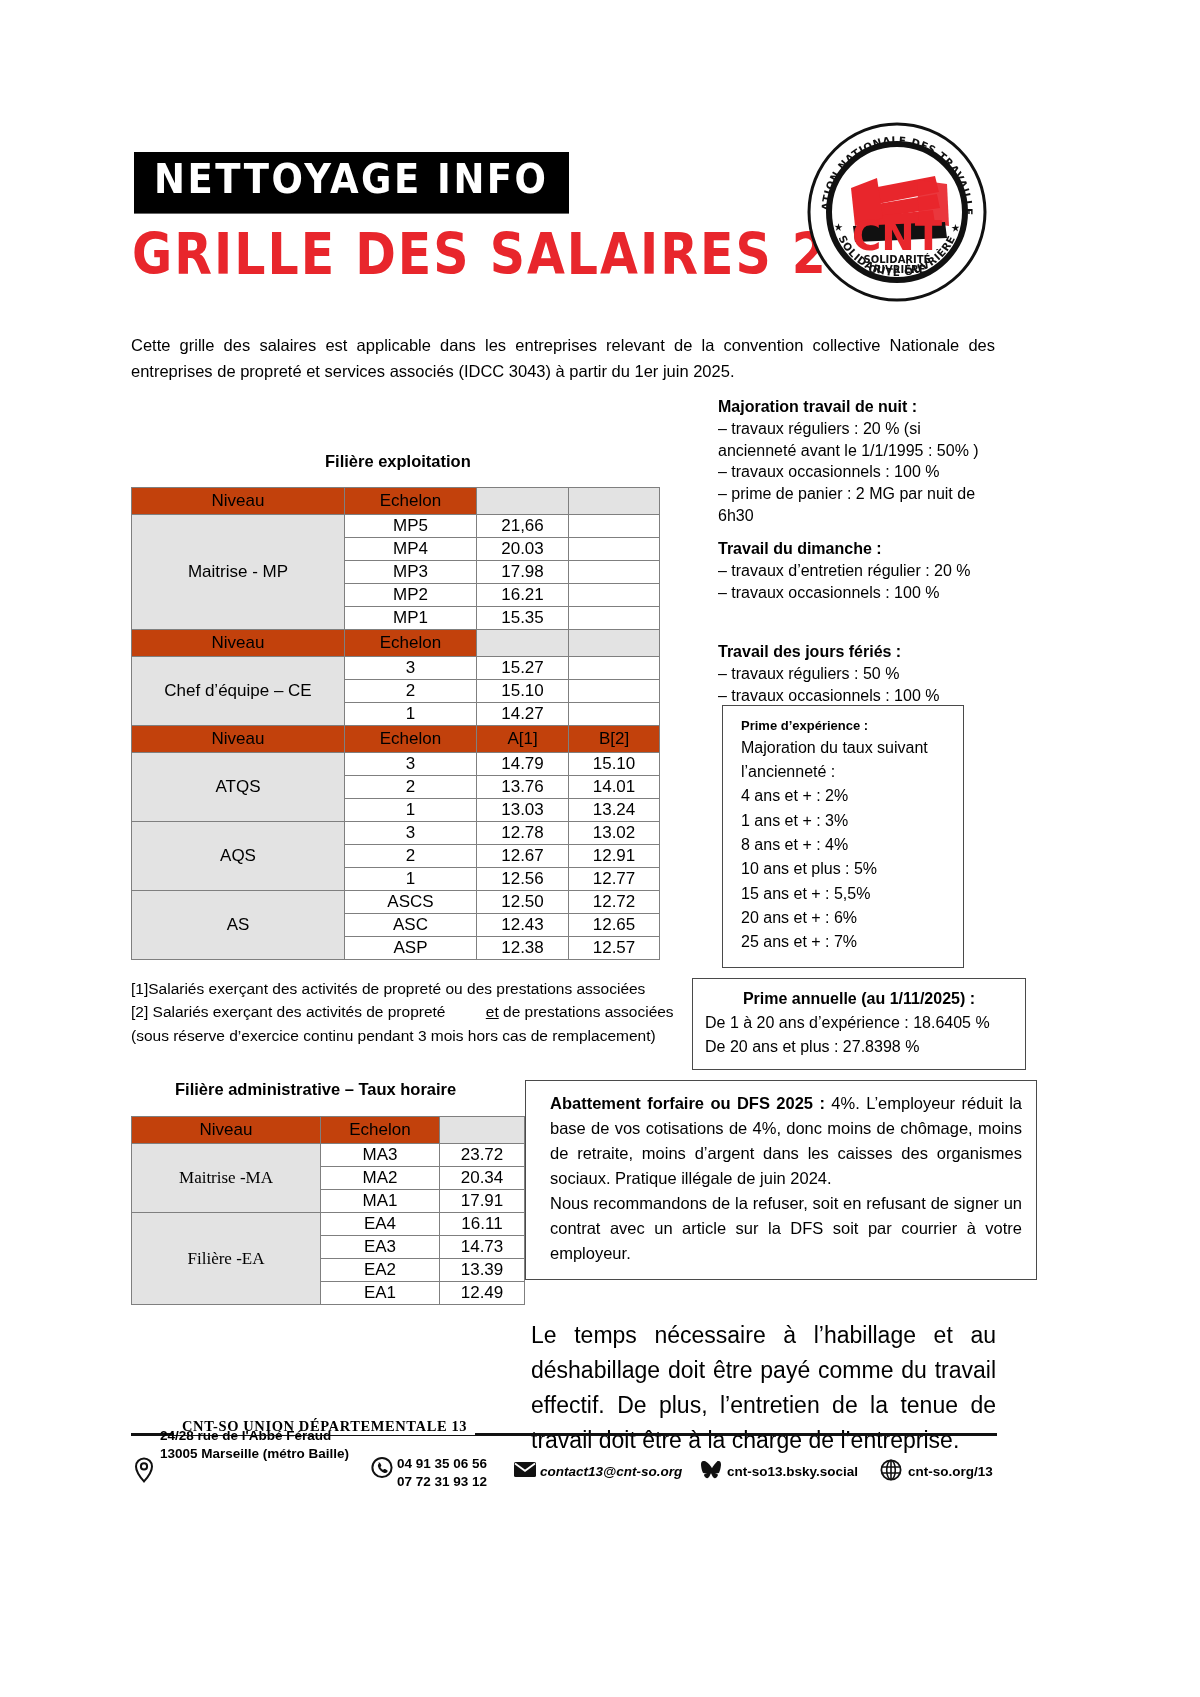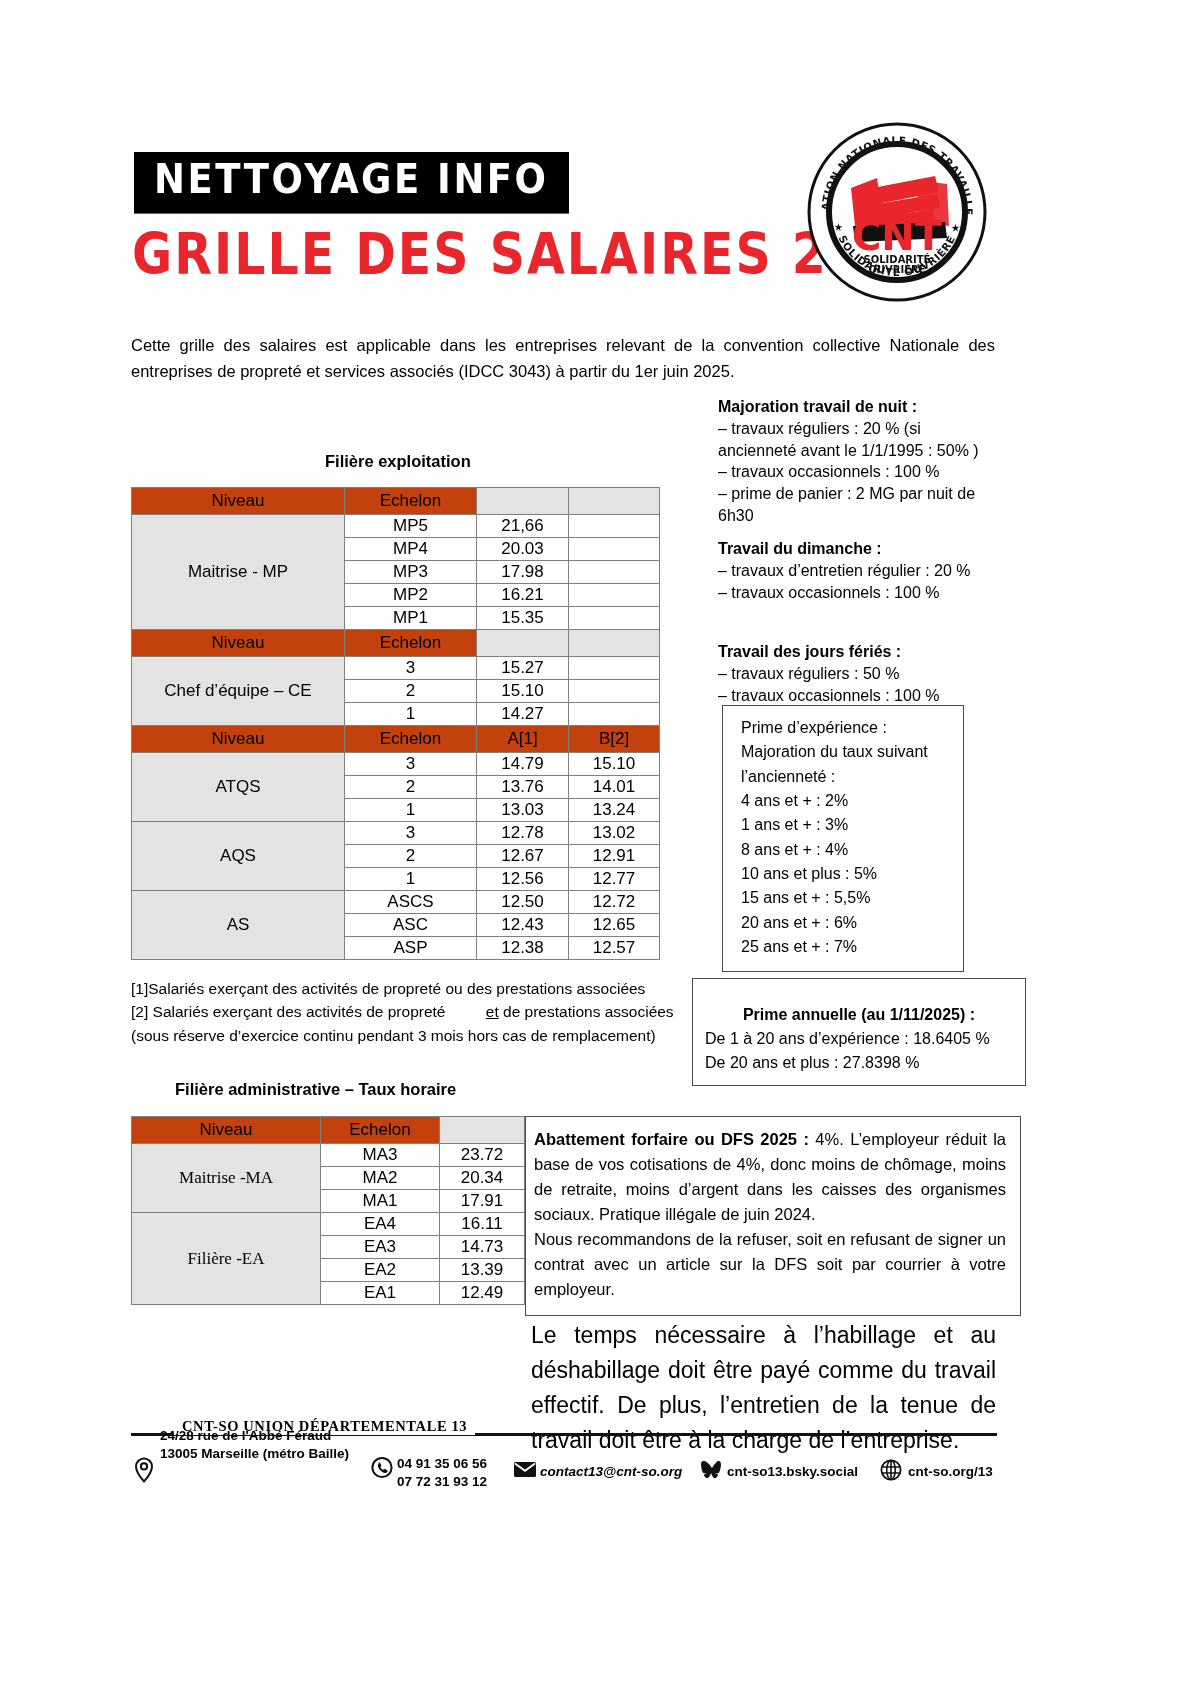--- a/index.html
+++ b/index.html
@@ -77,26 +77,26 @@
   
   .note{position:absolute;font-size:16px;line-height:1.36;width:262px;}
   .note b{font-weight:700;}
   #n-nuit{left:718px;top:396px;}
   #n-dim{left:718px;top:538px;}
   #n-fer{left:718px;top:641px;}
 
   
   .box{position:absolute;border:1.5px solid #4a4a4a;background:#fff;}
   #box-exp{left:722px;top:705px;width:208px;padding:10px 14px 12px 18px;}
-  #box-exp .bt{font-weight:400;font-size:16px;}
+  #box-exp .bt{font-weight:700;font-size:13px;}
   #box-exp div{font-size:16px;line-height:1.52;}
-  #box-annuelle{left:692px;top:978px;width:308px;padding:24px 12px 10px 12px;}
+  #box-annuelle{left:692px;top:978px;width:308px;padding:8px 12px 10px 12px;}
   #box-annuelle .bt{font-weight:700;font-size:16px;text-align:center;}
   #box-annuelle div{font-size:16px;line-height:1.5;}
-  #box-dfs{left:525px;top:1116px;width:472px;padding:10px 14px 12px 8px;}
+  #box-dfs{left:525px;top:1080px;width:472px;padding:10px 14px 12px 24px;}
   #box-dfs p{margin:0;font-size:16.5px;line-height:1.52;text-align:justify;}
   #box-dfs b{font-weight:700;}
 
   
   #footnotes{position:absolute;left:131px;top:977px;width:552px;font-size:15.5px;line-height:1.5;}
   #footnotes u{text-decoration:underline;margin-left:36px;}
 
   
   #habillage{position:absolute;left:531px;top:1318px;width:465px;font-size:23px;line-height:1.52;text-align:justify;font-weight:400;}
 

